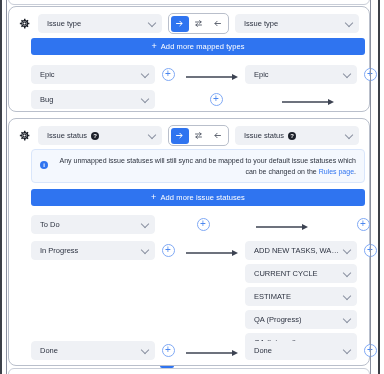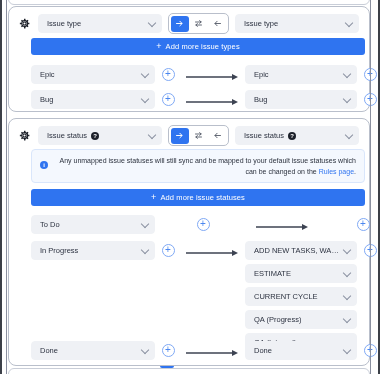--- a/index.html
+++ b/index.html
@@ -302,21 +302,21 @@
       </div>
 
       <div class="select head">
         <span class="lbl">Issue type</span>
         <span class="chev"></span>
       </div>
     </div>
 
     <div class="add-btn" style="top:31px;">
       <span class="plus">+</span>
-      <span>Add more issue types</span>
+      <span>Add more mapped types</span>
     </div>
 
     <div class="map-row" style="top:58px;">
       <div class="map-left">
         <div class="select">
           <span class="lbl">Epic</span>
           <span class="chev"></span>
         </div>
       </div>
       <div class="map-plus-l">
@@ -336,21 +336,21 @@
           <span class="chev"></span>
         </div>
       </div>
       <div class="map-plus-r">
         <div class="plus-circle">
             <span>+</span>
           </div>
       </div>
     </div>
 
-    <div class="map-row" style="top:83px;">
+    <div class="map-row" style="top:83px;gap:48px;">
       <div class="map-left">
         <div class="select">
           <span class="lbl">Bug</span>
           <span class="chev"></span>
         </div>
       </div>
       <div class="map-plus-l">
         <div class="plus-circle">
             <span>+</span>
           </div>
@@ -470,25 +470,25 @@
           <path d="M0 4h47" stroke="#3d4352" stroke-width="1.4"></path>
           <path d="M46 1l6 3-6 3z" fill="#3d4352"></path>
         </svg>
       </div>
       <div class="map-right">
         <div class="select">
           <span class="lbl">ADD NEW TASKS, WAIT F…</span>
           <span class="chev"></span>
         </div>
         <div class="select">
+          <span class="lbl">CURRENT CYCLE</span>
+          <span class="chev"></span>
+        </div>
+        <div class="select">
           <span class="lbl">ESTIMATE</span>
-          <span class="chev"></span>
-        </div>
-        <div class="select">
-          <span class="lbl">CURRENT CYCLE</span>
           <span class="chev"></span>
         </div>
         <div class="select">
           <span class="lbl">QA (Progress)</span>
           <span class="chev"></span>
         </div>
         <div class="select">
           <span class="lbl">QA (Internal)</span>
           <span class="chev"></span>
         </div>

